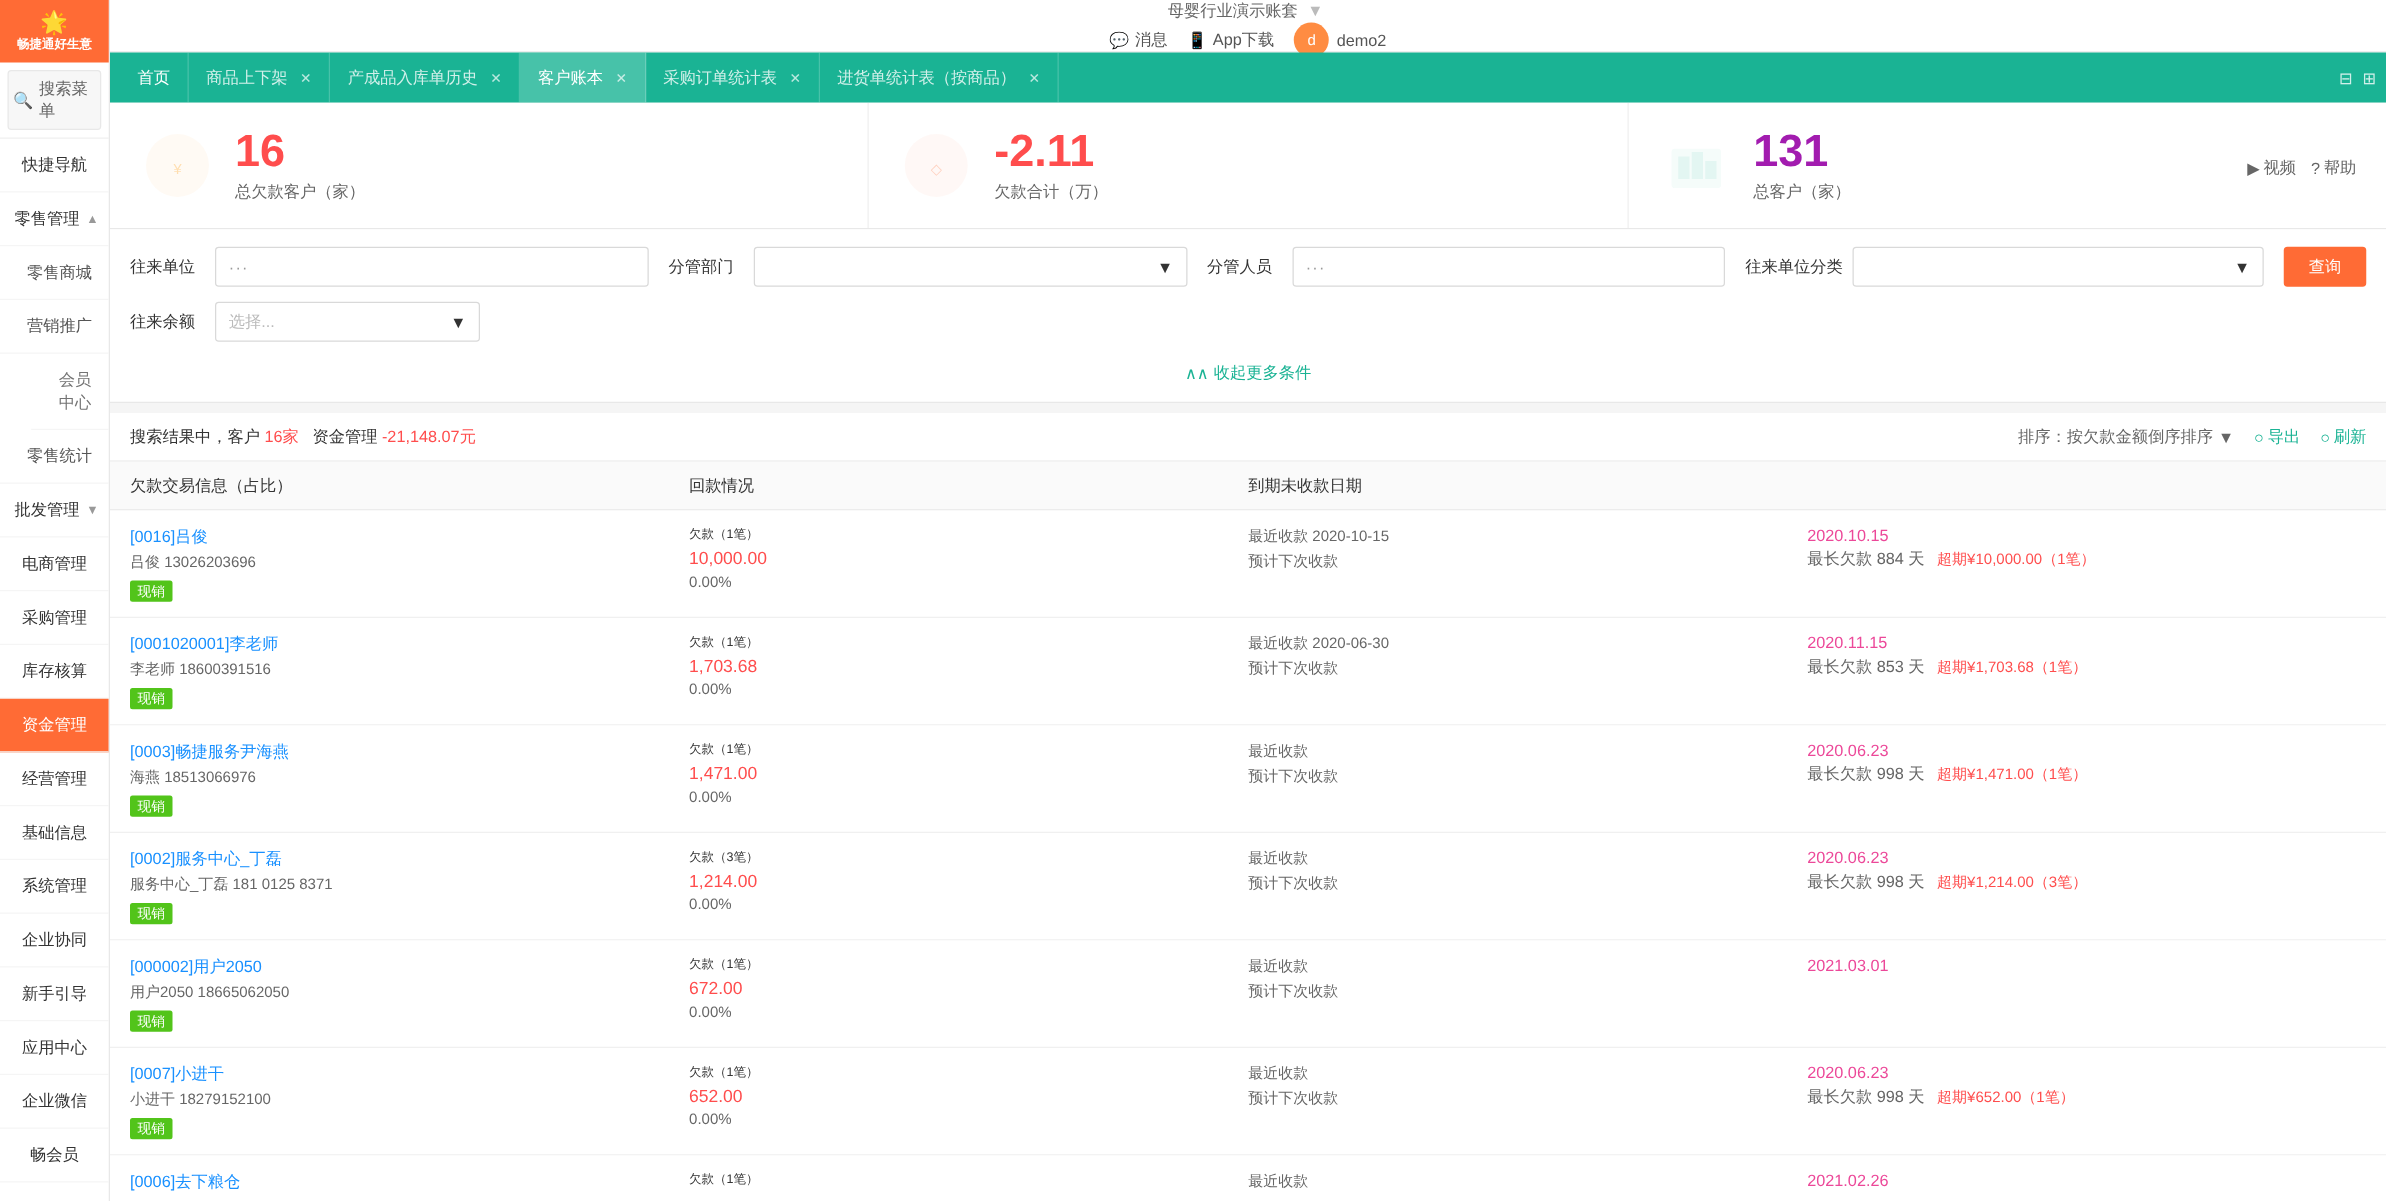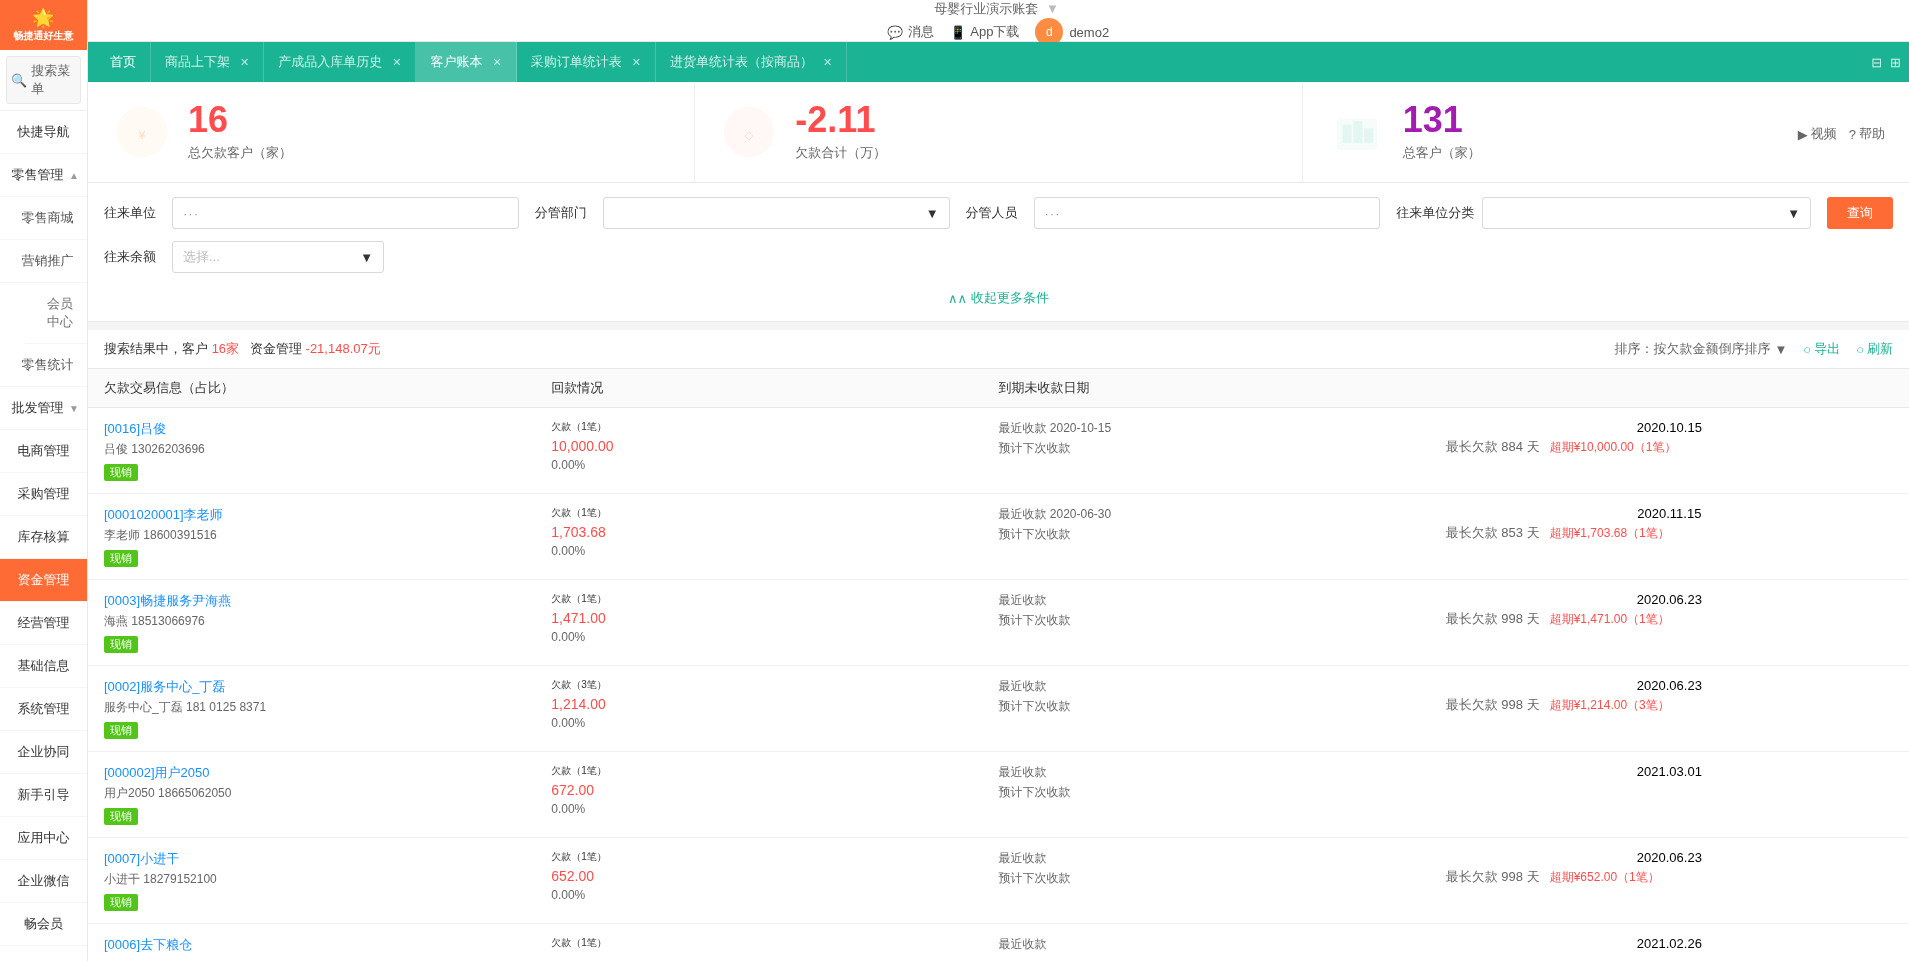--- a/index.html
+++ b/index.html
@@ -77,21 +77,21 @@
     .table-header { display: grid; grid-template-columns: 2fr 2fr 2fr 2fr; padding: 10px 16px; background: #fafafa; border-bottom: 1px solid #e8e8e8; font-weight: 500; color: #333; font-size: 13px; }
     .table-row { display: grid; grid-template-columns: 2fr 2fr 2fr 2fr; padding: 12px 16px; border-bottom: 1px solid #f0f0f0; align-items: start; background: #fff; }
     .customer-name { color: #1890ff; font-size: 13px; cursor: pointer; text-decoration: none; }
     .customer-sub { font-size: 12px; color: #666; margin: 3px 0; }
     .tag-green { background: #52c41a; color: #fff; font-size: 11px; padding: 1px 6px; border-radius: 2px; display: inline-block; margin-top: 3px; }
     .debt-count { font-size: 10px; color: #333; }
     .debt-amount { color: #ff4d4d; font-size: 14px; font-weight: 500; margin: 4px 0; }
     .debt-percent { color: #666; font-size: 12px; }
     .recover-date { font-size: 12px; color: #666; }
     .recover-next { font-size: 12px; color: #666; margin-top: 3px; }
-    .due-date { font-size: 13px; color: #000000; text-align: center; }
+    .due-date { font-size: 13px; color: #ec4899; }
     .overdue-info { font-size: 12px; color: #666; margin-top: 3px; }
     .overdue-amount { color: #ff4d4d; font-size: 12px; cursor: pointer; }
   </style>
 </head>
 <body>
 
 <div class="sidebar">
   <div class="sidebar-logo">
     <div>
       <div class="logo-icon">🌟</div>

